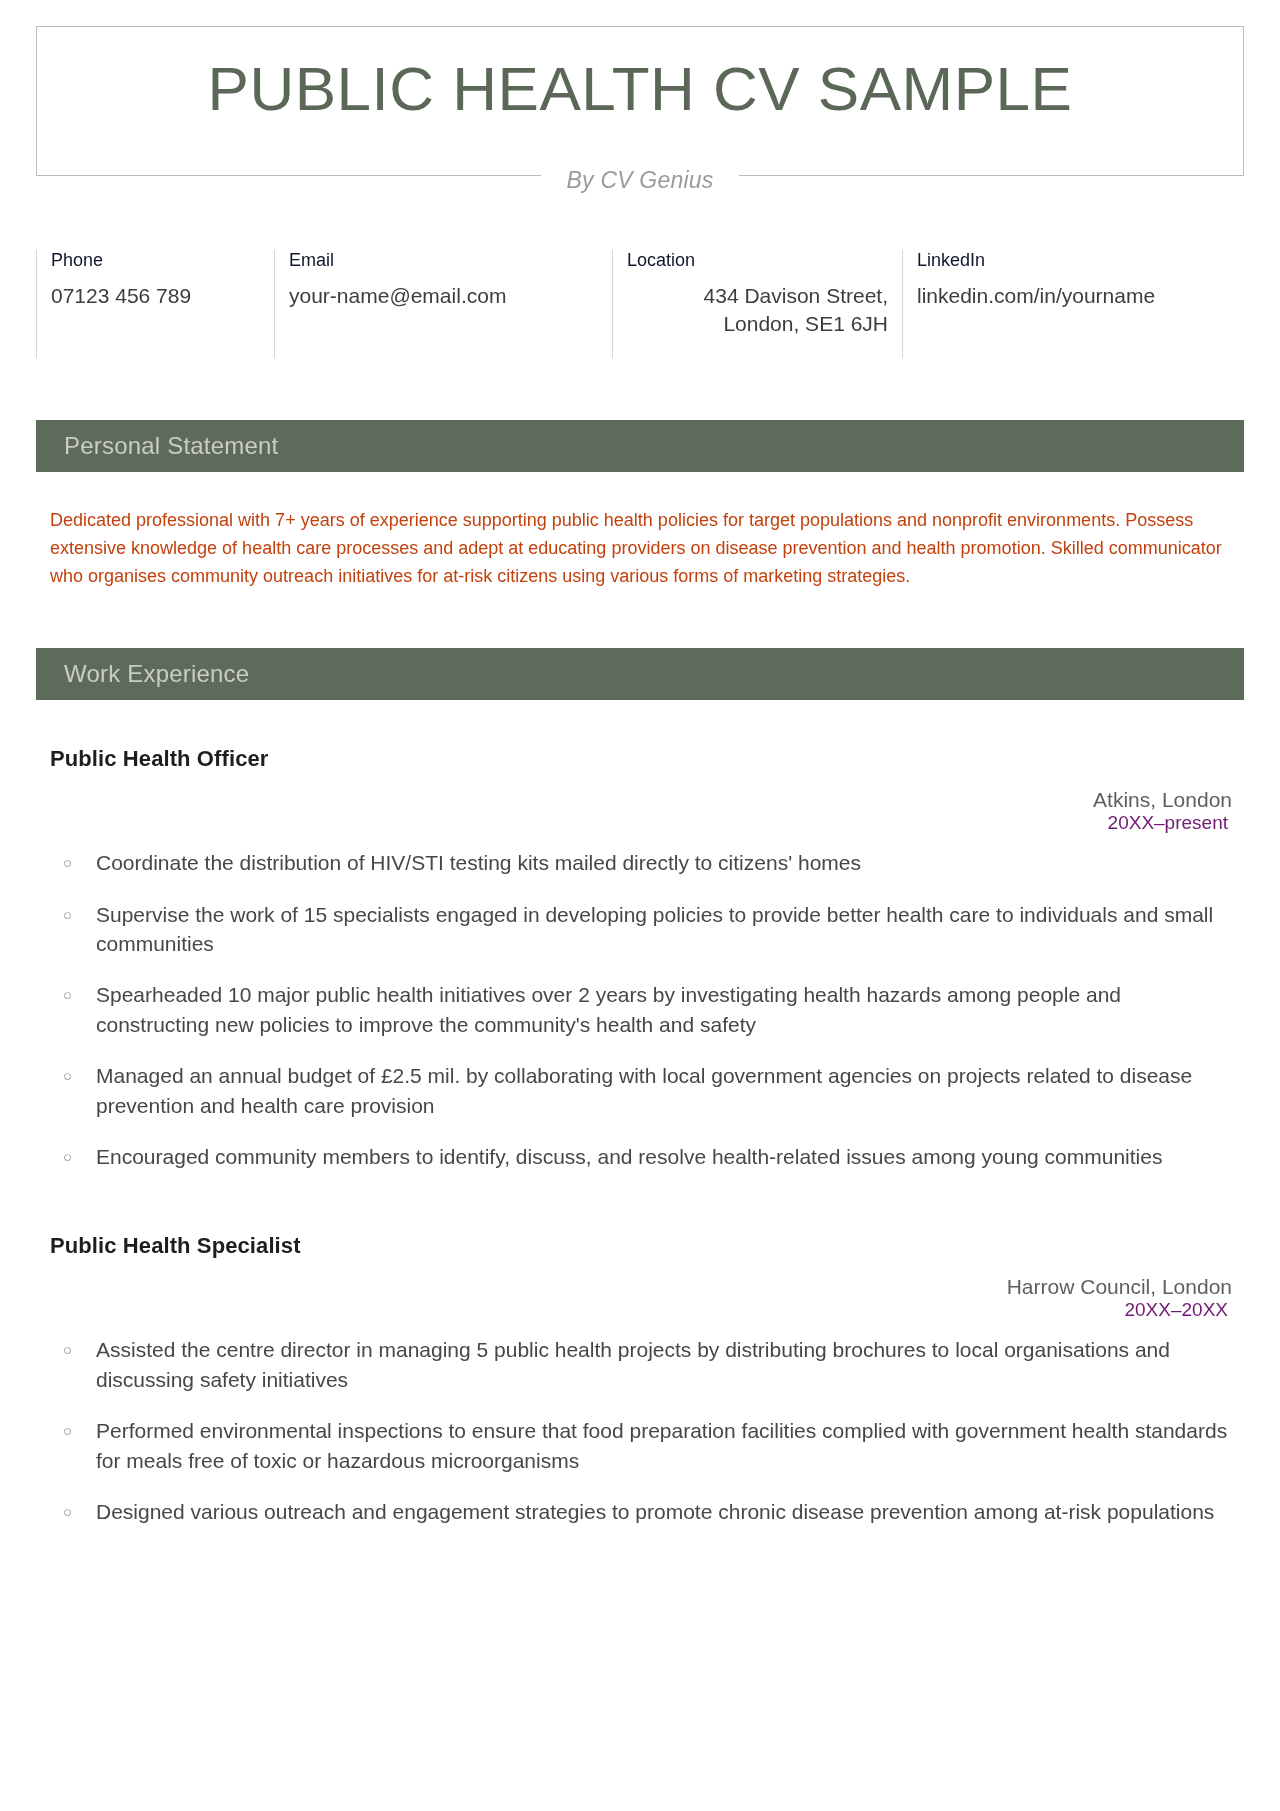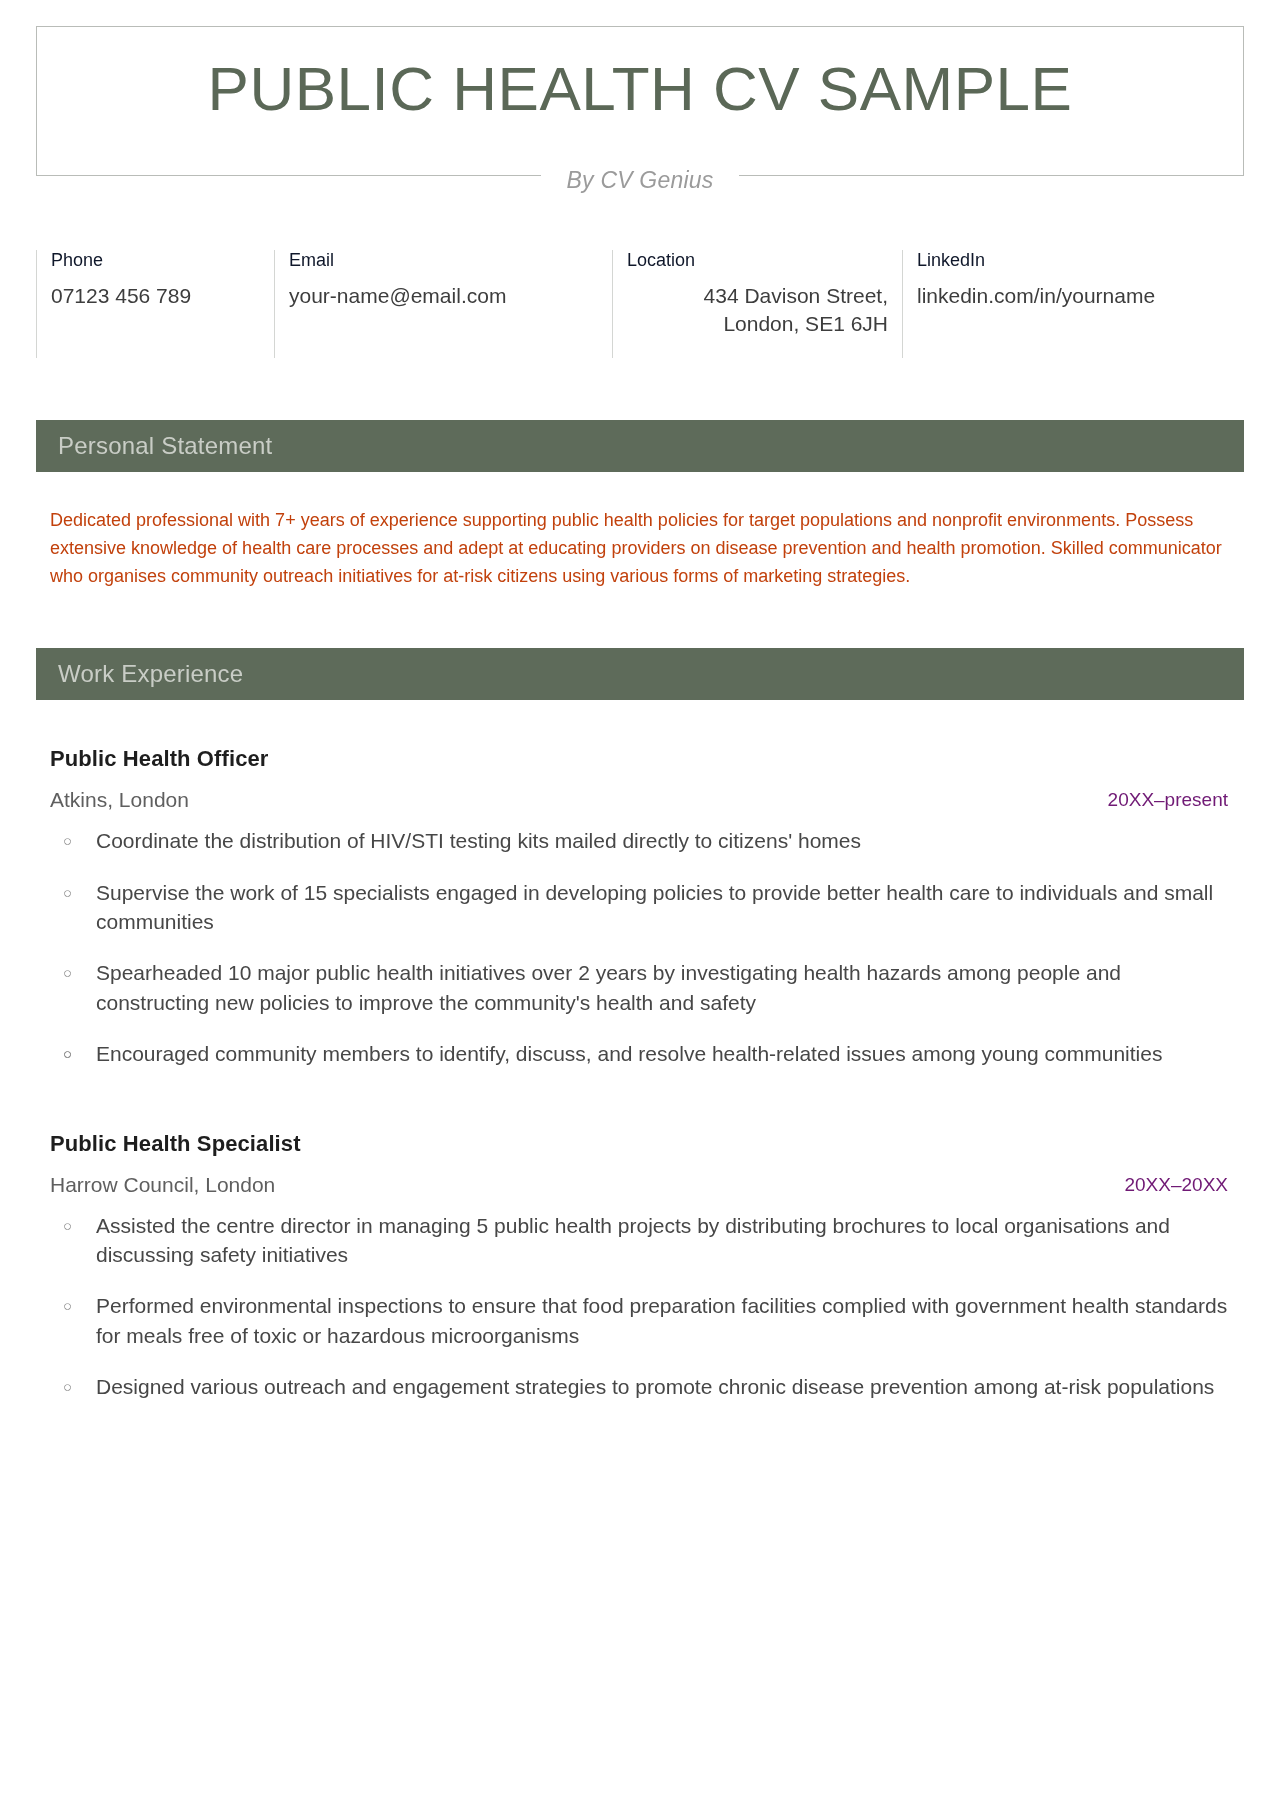--- a/index.html
+++ b/index.html
@@ -104,21 +104,21 @@
   }
   .contact-value .l2 { display: block; text-align: right; }
 
   
   .section-bar {
     background: #5e6b5a;
     color: #c9cdc6;
     height: 52px;
     display: flex;
     align-items: center;
-    padding: 0 22px;
+    padding: 0 28px;
     box-sizing: border-box;
     font-size: 24px;
     font-weight: 400;
     letter-spacing: 0.2px;
     margin-top: 58px;
   }
   .section-bar.first { margin-top: 62px; }
 
   
   .statement {
@@ -138,23 +138,24 @@
 
   .job-title {
     font-size: 22px;
     font-weight: bold;
     color: #1e1e1e;
     margin: 0 0 16px 0;
     letter-spacing: 0.1px;
   }
   .job-meta {
     display: flex;
-    align-items: center;
+    align-items: flex-end;
     justify-content: space-between;
     margin-bottom: 14px;
+    flex-direction: column;
   }
   .job-company {
     font-size: 21px;
     color: #5f5f5f;
     font-weight: 400;
   }
   .job-dates {
     font-size: 19px;
     color: #701a75;
     font-weight: 400;
@@ -257,20 +258,21 @@
       <li>
         <span class="bullet-mark">○</span>
         <span>Supervise the work of 15 specialists engaged in developing policies to provide better health care to individuals and small communities</span>
       </li>
       <li>
         <span class="bullet-mark">○</span>
         <span>Spearheaded 10 major public health initiatives over 2 years by investigating health hazards among people and constructing new policies to improve the community's health and safety</span>
       </li>
       <li>
         <span class="bullet-mark">○</span>
+        <span>Managed an annual budget of £2.5 mil. by collaborating with local government agencies on projects related to disease prevention and health care provision</span>
       </li>
       <li>
         <span class="bullet-mark">○</span>
         <span>Encouraged community members to identify, discuss, and resolve health-related issues among young communities</span>
       </li>
     </ul>
   </div>
 
   <div class="job second">
     <div class="job-title">Public Health Specialist</div>

